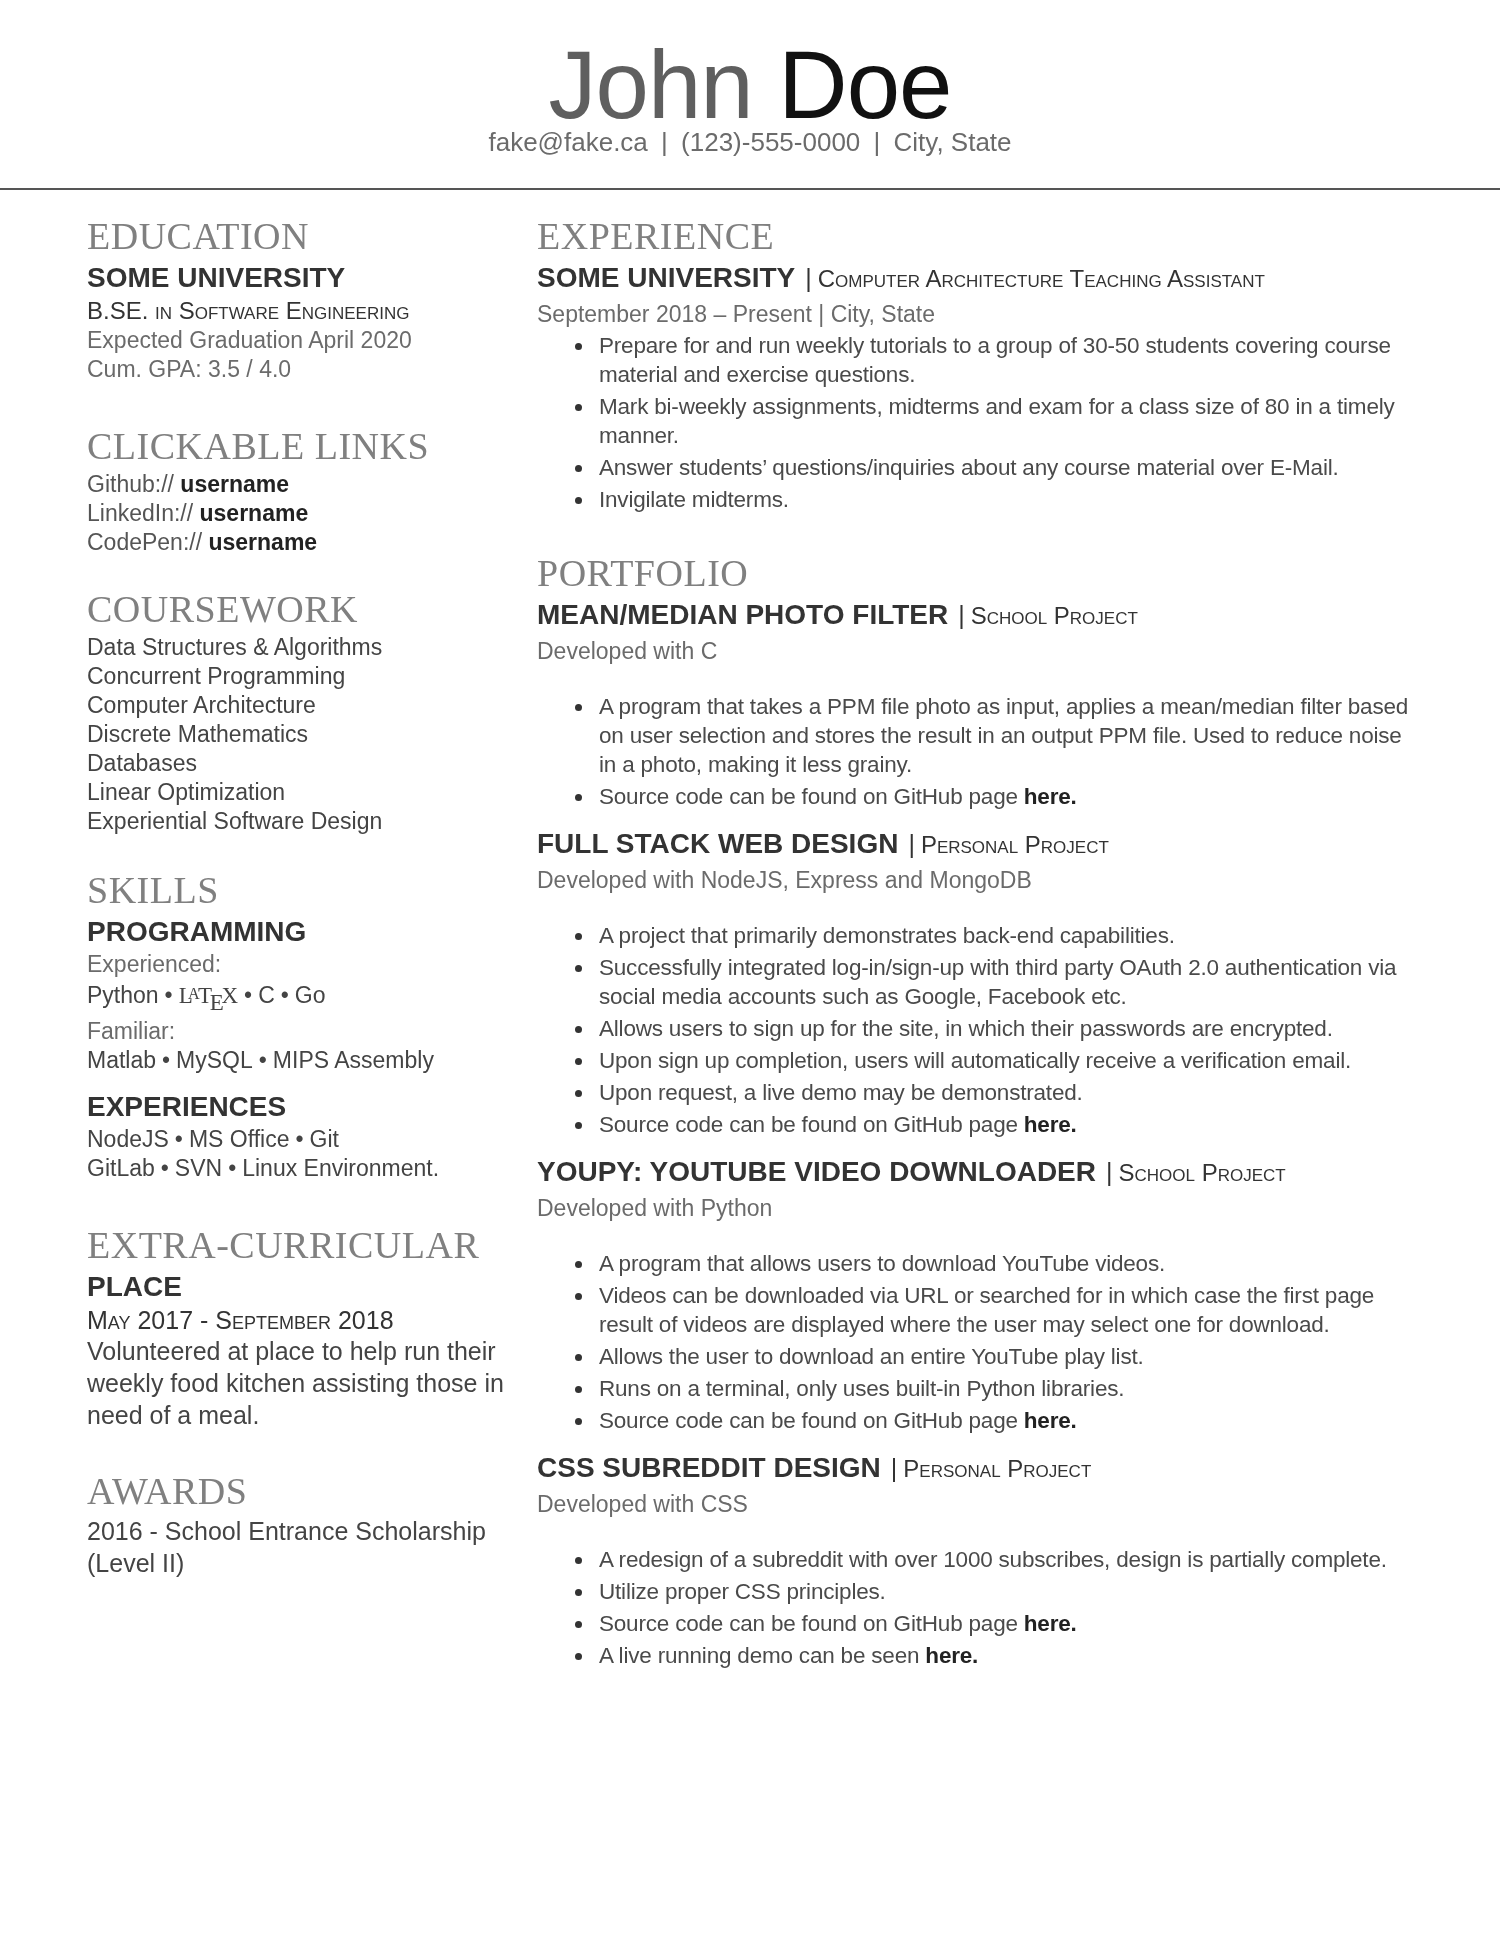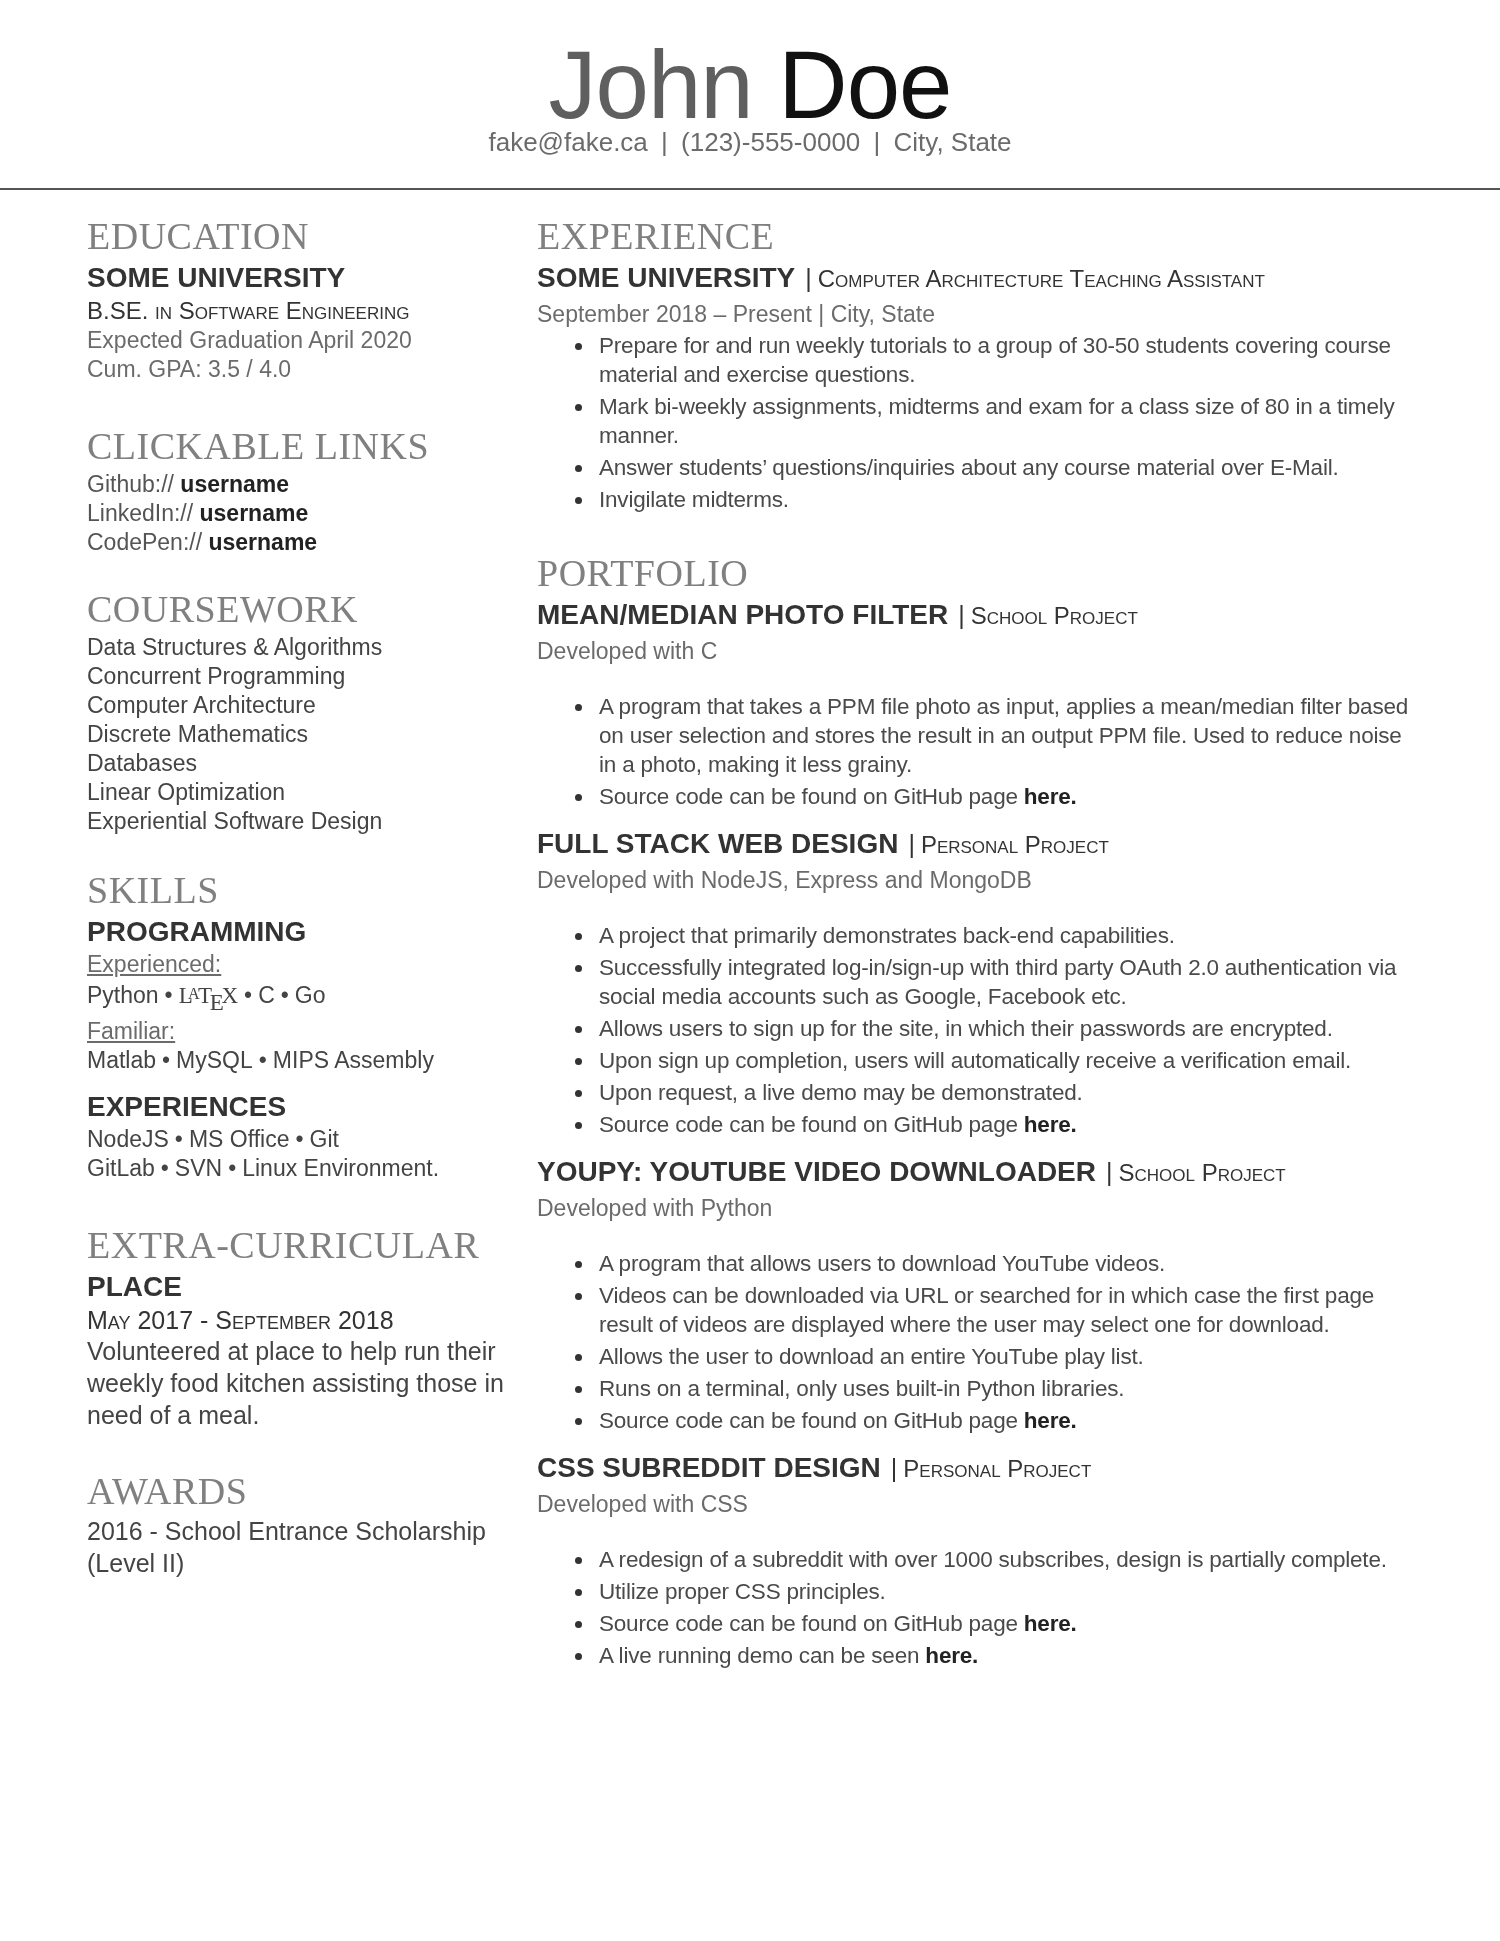--- a/index.html
+++ b/index.html
@@ -109,21 +109,21 @@
       text-decoration: none;
       font-size: 23px;
     }
     .link-row { font-size: 23px; color: #444; line-height: 29px; }
     .link-row .label { color: #555; }
 
     .gap-section { height: 36px; }
     .gap-small { height: 12px; }
 
     
-    .skill-label { font-size: 23px; color: #6b6b6b; line-height: 29px; text-decoration: underline; }
+    .skill-label { font-size: 23px; color: #6b6b6b; line-height: 29px; }
     .skill-line { font-size: 23px; color: #444; line-height: 29px; }
     .dot { margin: 0 6px; }
     .latex { font-family: "Liberation Serif", serif; font-size: 23px; }
     .latex .a { font-size: 0.7em; vertical-align: 0.25em; margin-left: -0.3em; margin-right: -0.1em; }
     .latex .e { vertical-align: -0.3em; margin-left: -0.1em; margin-right: -0.1em; }
 
     .extra-desc { font-size: 25px; color: #444; line-height: 32px; }
 
     
     .job-head {

